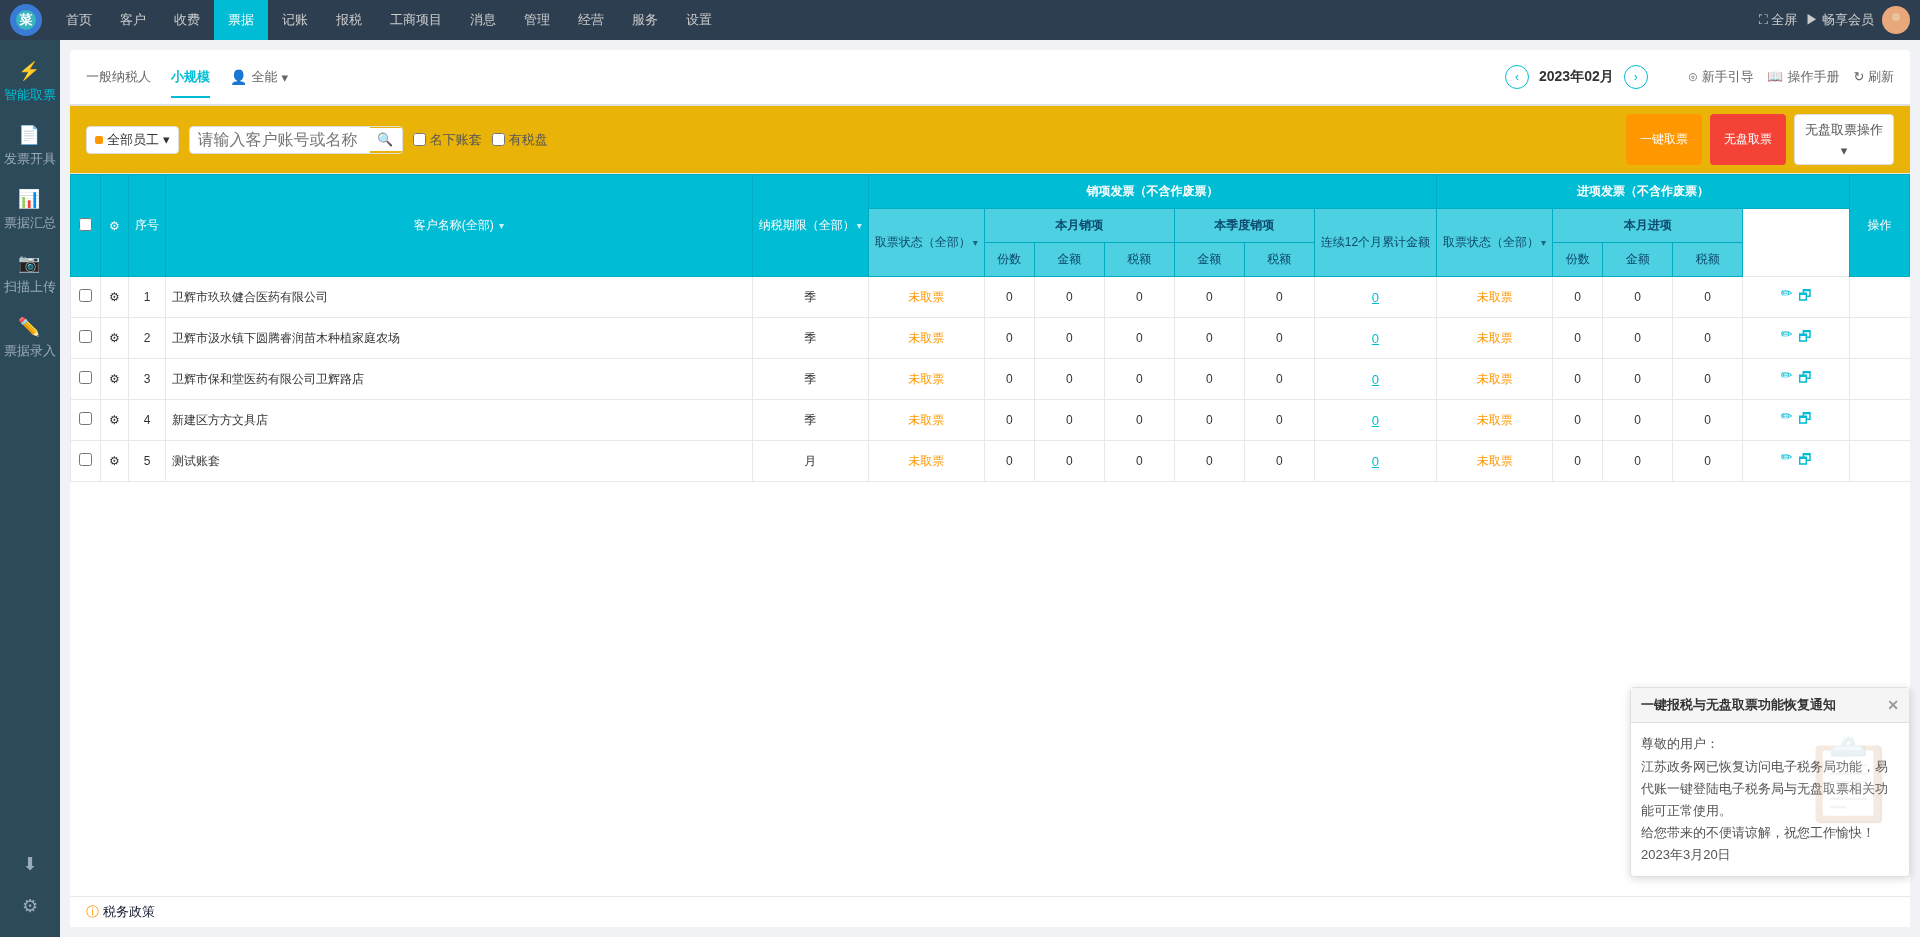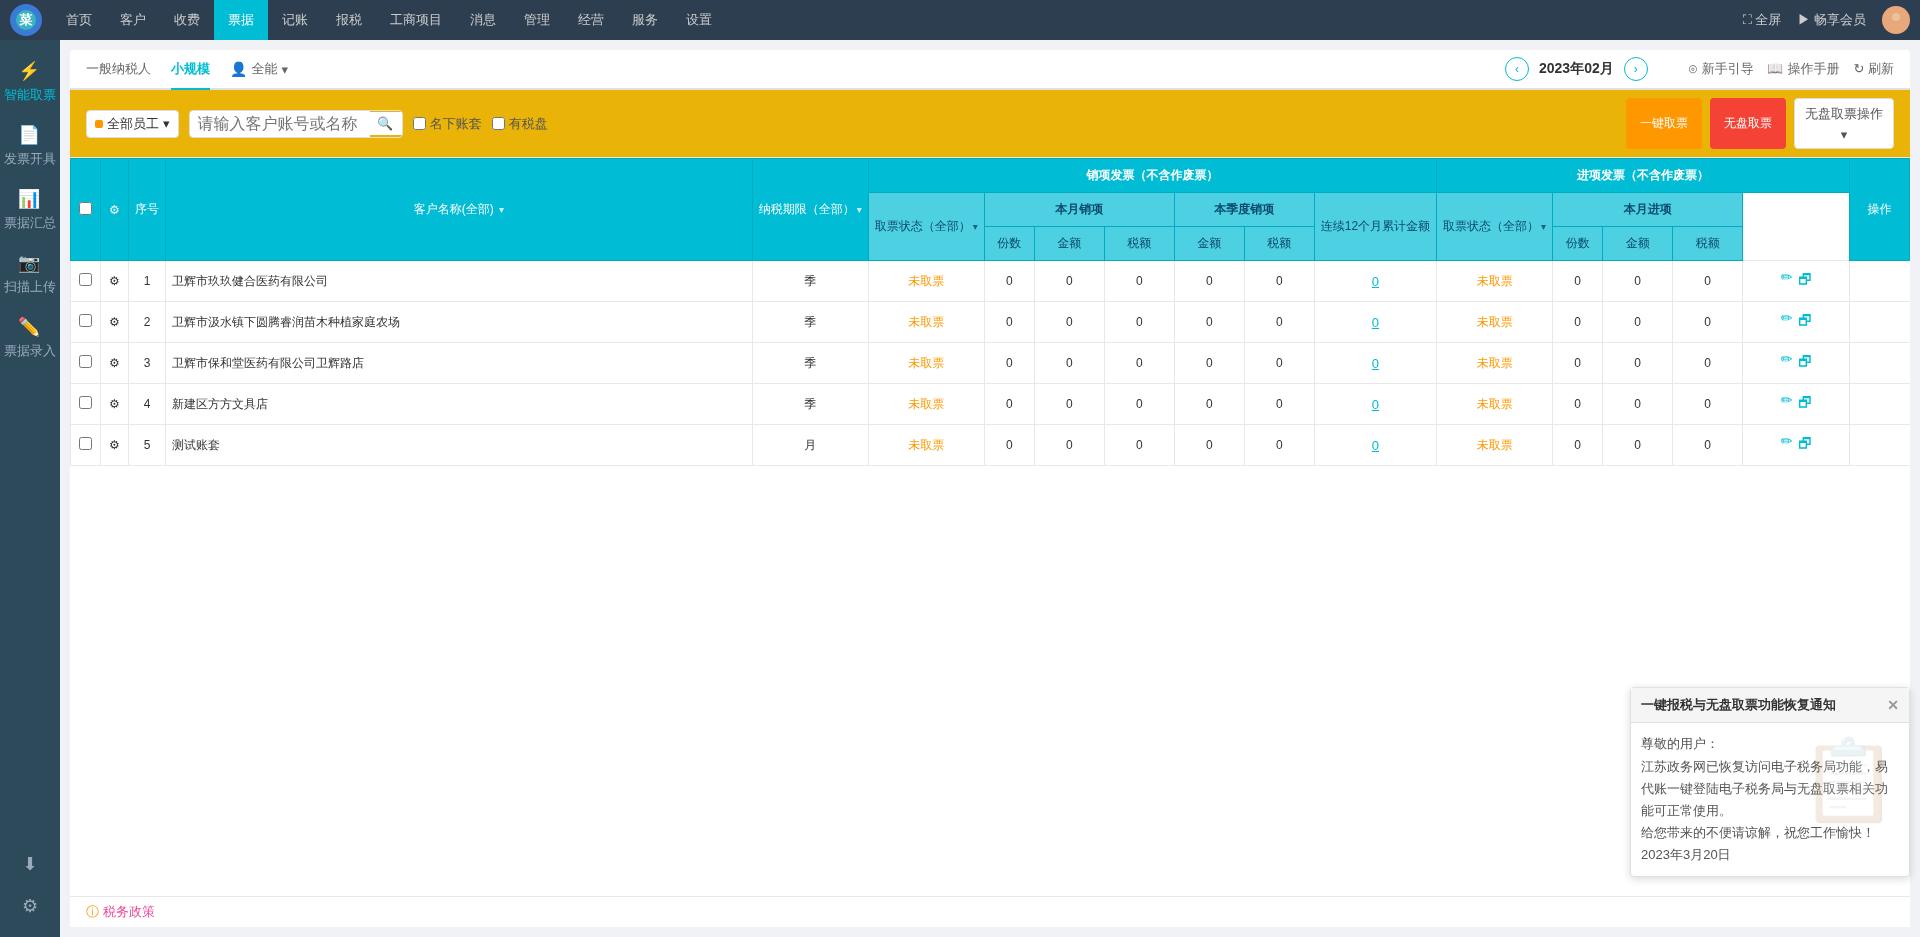--- a/index.html
+++ b/index.html
@@ -31,21 +31,21 @@
       height: 40px;
       display: flex; align-items: center;
       cursor: pointer;
       font-size: 13px;
     }
     .top-nav-item.active {
       background: #00bcd4;
       color: white;
     }
     .top-nav-right {
-      display: flex; align-items: center; gap: 16px; color: #ccc; font-size: 12px;
+      display: flex; align-items: center; gap: 8px; color: #ccc; font-size: 12px;
     }
     .top-nav-right span { cursor: pointer; }
     .avatar {
       width: 28px; height: 28px;
       background: #e8a87c;
       border-radius: 50%;
       display: flex; align-items: center; justify-content: center;
       font-size: 11px; color: white; cursor: pointer;
     }
 
@@ -90,21 +90,21 @@
       background: #f0f2f5;
       padding: 10px;
     }
 
     
     .tabs-bar {
       display: flex; align-items: center;
       background: white;
       border-radius: 4px 4px 0 0;
       padding: 0 16px;
-      height: 40px;
+      height: 56px;
       gap: 20px;
       border-bottom: 2px solid #e0e0e0;
       flex-shrink: 0;
     }
     .tab-item {
       height: 40px;
       display: flex; align-items: center;
       cursor: pointer;
       color: #666;
       font-size: 13px;
@@ -583,21 +583,21 @@
           <span class="action-icon" title="查看">🗗</span>
         </div>
       </td>
     </tr>
           </tbody>
       </table>
     </div>
 
     <div class="bottom-bar">
       <span>ⓘ</span>
-      <span style="color:#ec4899; cursor:pointer;">税务政策</span>
+      <span style="color:#0f172a; cursor:pointer;">税务政策</span>
     </div>
 
   </div>
 </div>
 
 <div class="notification-panel">
   <div class="notification-header">
     <span>一键报税与无盘取票功能恢复通知</span>
     <span class="notification-close">✕</span>
   </div>

